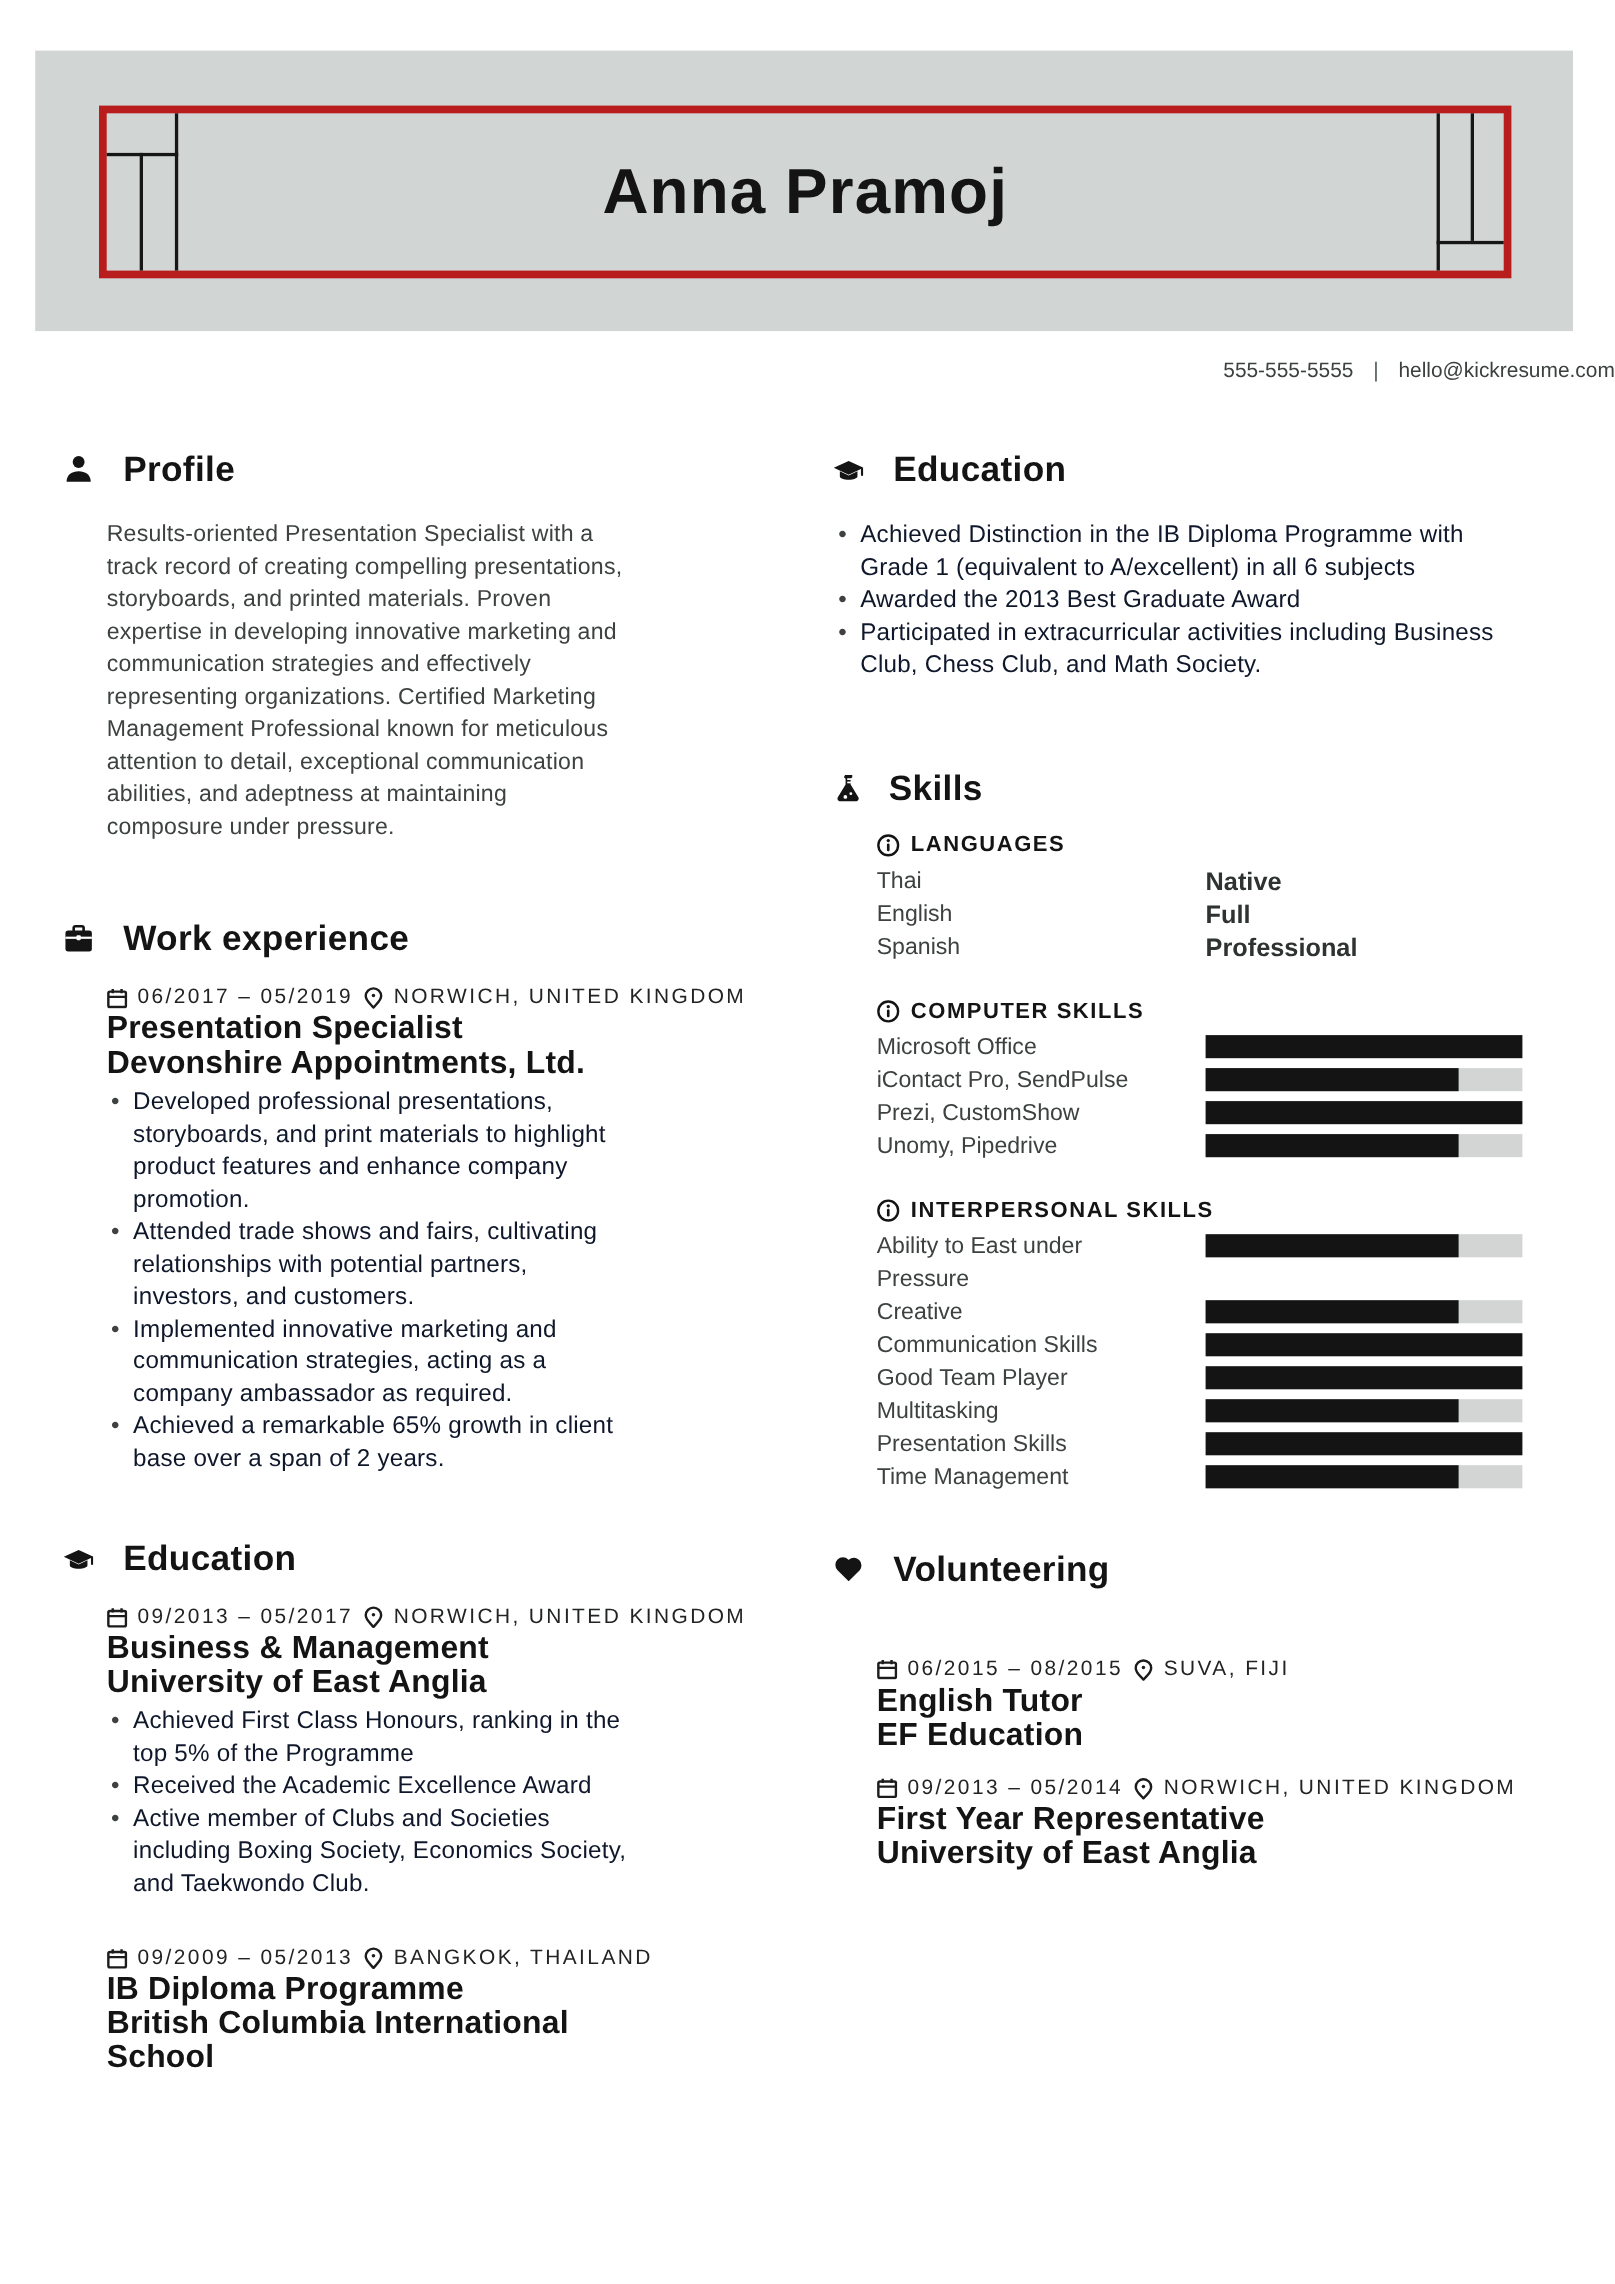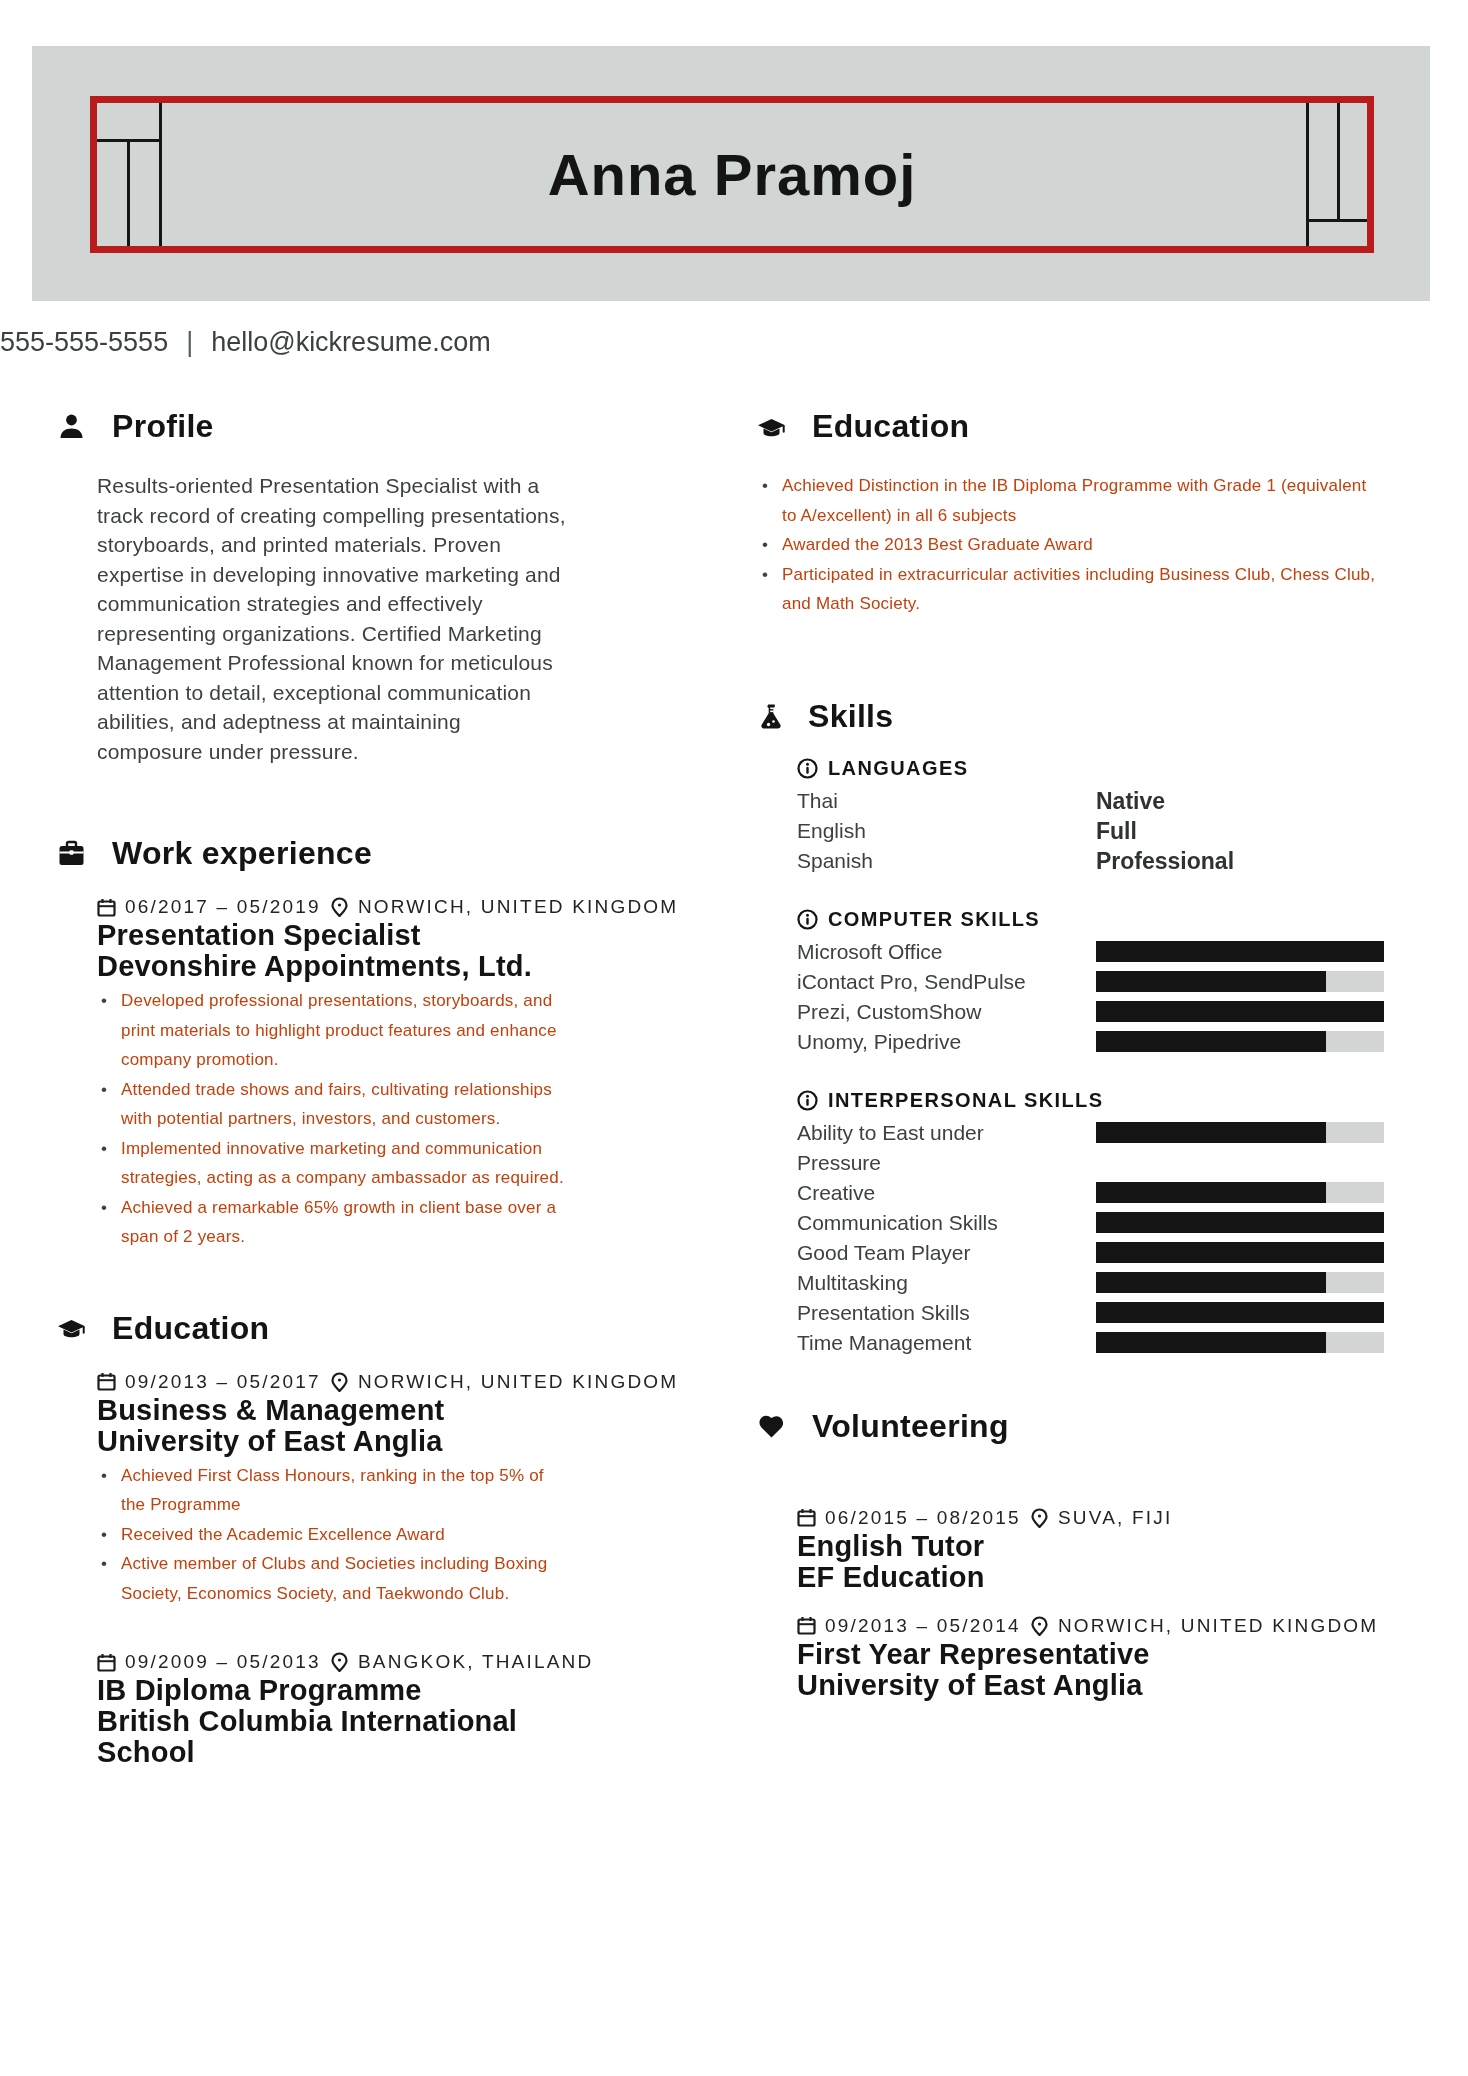--- a/index.html
+++ b/index.html
@@ -14,22 +14,22 @@
   .orn{position:absolute;background:#161616;}
   .orn-l-v1{left:62px;top:0;bottom:0;width:3px;}
   .orn-l-h {left:0;top:36px;width:65px;height:3px;}
   .orn-l-v2{left:30px;top:36px;bottom:0;width:3px;}
   .orn-r-v1{right:58px;top:0;bottom:0;width:3px;}
   .orn-r-h {right:0;top:116px;width:61px;height:3px;}
   .orn-r-v2{right:27px;top:0;height:116px;width:3px;}
   .name{font-size:58px;font-weight:800;color:#141414;letter-spacing:1px;}
 
   
-  .contact{position:absolute;top:327px;left:0;width:100%;text-align:left;
-           font-size:27px;color:#3c4140;}
+  .contact{position:absolute;top:327px;left:0;width:100%;text-align:right;
+           font-size:19px;color:#3c4140;}
   .contact .sep{margin:0 18px;color:#55605d;font-weight:300;}
 
   
   .col{position:absolute;top:392px;}
   .col-left{left:58px;width:512px;}
   .col-right{left:758px;width:626px;}
   .indent{margin-left:39px;}
 
   .sec-h{display:flex;align-items:center;gap:27px;font-size:32px;font-weight:800;
          color:#141414;letter-spacing:0.3px;}
@@ -37,22 +37,22 @@
   .icon{display:inline-flex;}
 
   .para{font-size:21px;line-height:29.5px;color:#3d4241;letter-spacing:0.2px;}
 
   .meta{display:flex;align-items:center;gap:9px;font-size:19px;letter-spacing:2.2px;
         color:#222423;white-space:nowrap;}
   .meta svg{flex:none;}
   .role,.org{font-size:29px;font-weight:800;color:#141414;line-height:31px;letter-spacing:0.2px;}
 
   ul.bullets{list-style:none;margin:4px 0 0 0;padding:0;}
-  .bullets li{position:relative;padding-left:24px;font-size:17px;line-height:29.5px;
-              color:#c2410c;letter-spacing:0.2px;}
+  .bullets li{position:relative;padding-left:24px;font-size:22px;line-height:29.5px;
+              color:#0f172a;letter-spacing:0.2px;}
   .bullets li::before{content:"\2022";position:absolute;left:4px;color:#3d4241;}
 
   .sub-h{display:flex;align-items:center;gap:10px;font-size:20px;font-weight:800;
          letter-spacing:1.4px;color:#141414;}
   .skill-row{display:grid;grid-template-columns:299px 288px;align-items:start;}
   .skill-label{font-size:21px;line-height:30px;color:#3d4241;padding-right:44px;box-sizing:border-box;}
   .skill-value{font-size:23px;line-height:30px;font-weight:700;color:#2e3331;}
   .bar{height:21px;background:#d2d5d4;margin-top:4px;}
   .bar-fill{height:100%;background:#141414;}
 </style>

